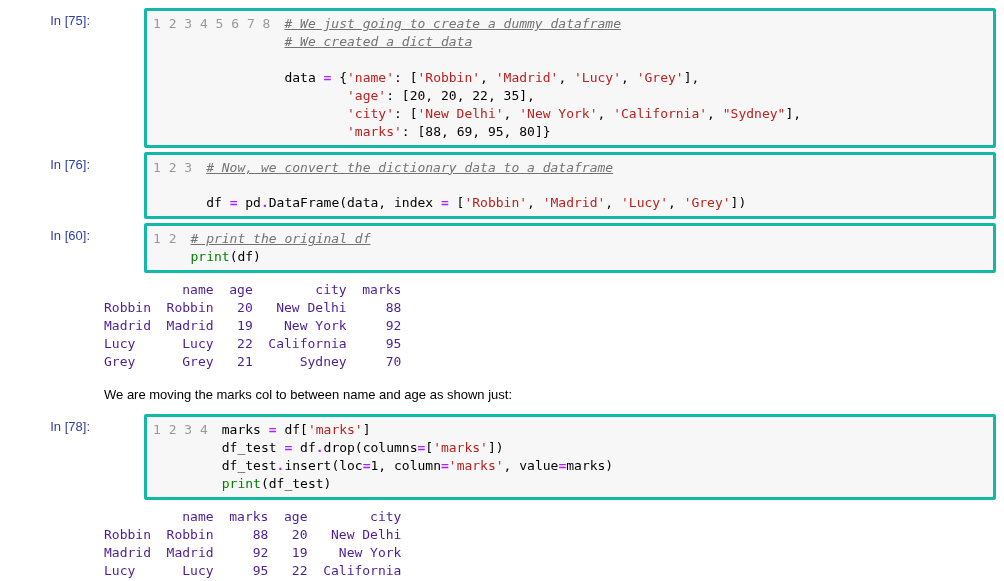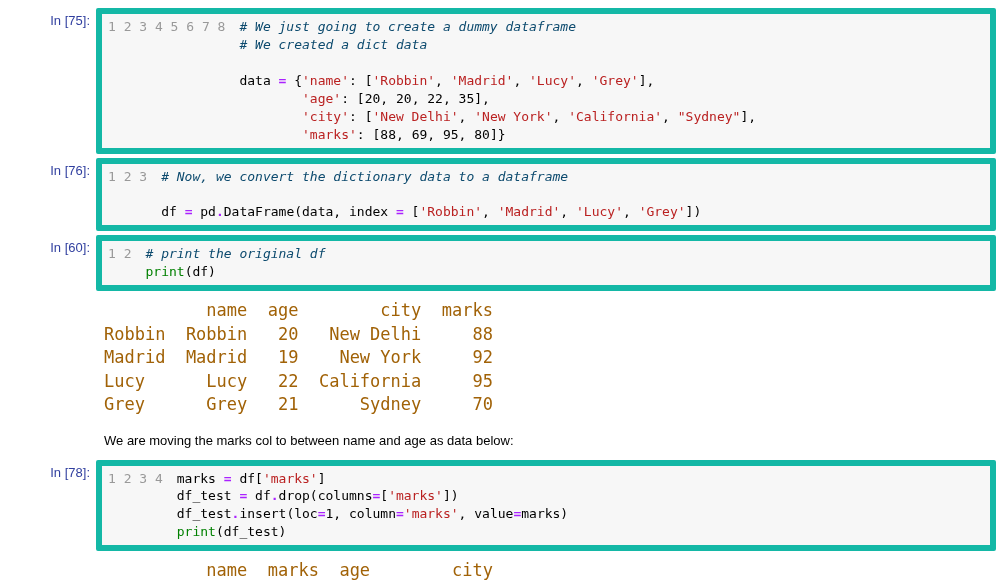--- a/index.html
+++ b/index.html
@@ -17,24 +17,25 @@
       min-width: 88px;
       padding: 5px 6px;
       text-align: right;
       font-family: Liberation Sans, sans-serif;
       font-size: 13px;
       color: #303F9F;
     }
     .prompt-in { color: #303F9F; }
     .input-area {
       flex: 1;
-      border: 6px solid #14b8a6;
+      border: 3px solid #14b8a6;
       border-radius: 2px;
       background: #f7f7f7;
       display: flex;
+      margin-left: 48px;
     }
     .gutter {
       background: #f7f7f7;
       border-right: none;
       padding: 4px 6px 4px 6px;
       text-align: right;
       color: #999;
       font-family: monospace;
       font-size: 13px;
       line-height: 1.38;
@@ -47,34 +48,34 @@
       font-size: 13px;
       line-height: 1.38;
       white-space: pre;
       flex: 1;
       color: #000;
     }
     .output-area {
       flex: 1;
       padding: 4px 8px;
       font-family: "DejaVu Sans Mono", Menlo, Consolas, monospace;
-      font-size: 17px;
+      font-size: 13px;
       line-height: 1.38;
       white-space: pre;
-      color: #a16207;
+      color: #4c1d95;
     }
     .text-cell {
       flex: 1;
       padding: 8px 8px;
       font-family: "Helvetica Neue", Helvetica, Arial, sans-serif;
       font-size: 13px;
       color: #000;
     }
     
-    .c1 { color: #0c4a6e; font-style: italic; }
+    .c1 { color: #737373; font-style: italic; text-decoration: underline; }
     .op { color: #AA22FF; font-weight: bold; }
     .s  { color: #BA2121; }
     .mi { color: #000000; }
     .nb { color: #008000; }
   </style>
 </head>
 <body>
 
 <div class="cell">
   <div class="prompt prompt-in">In [75]:</div>
@@ -124,21 +125,21 @@
   <div class="prompt"></div>
   <div class="output-area">          name  age        city  marks
 Robbin  Robbin   20   New Delhi     88
 Madrid  Madrid   19    New York     92
 Lucy      Lucy   22  California     95
 Grey      Grey   21      Sydney     70</div>
 </div>
 
 <div class="cell">
   <div class="prompt"></div>
-  <div class="text-cell">We are moving the marks col to between name and age as data below:</div>
+  <div class="text-cell">We are moving the marks col to between name and age as shown just:</div>
 </div>
 
 <div class="cell">
   <div class="prompt prompt-in">In [78]:</div>
   <div class="input-area">
     <div class="gutter">1
 2
 3
 4</div>
     <div class="code">marks <span class="op">=</span> df[<span class="s">'marks'</span>]

